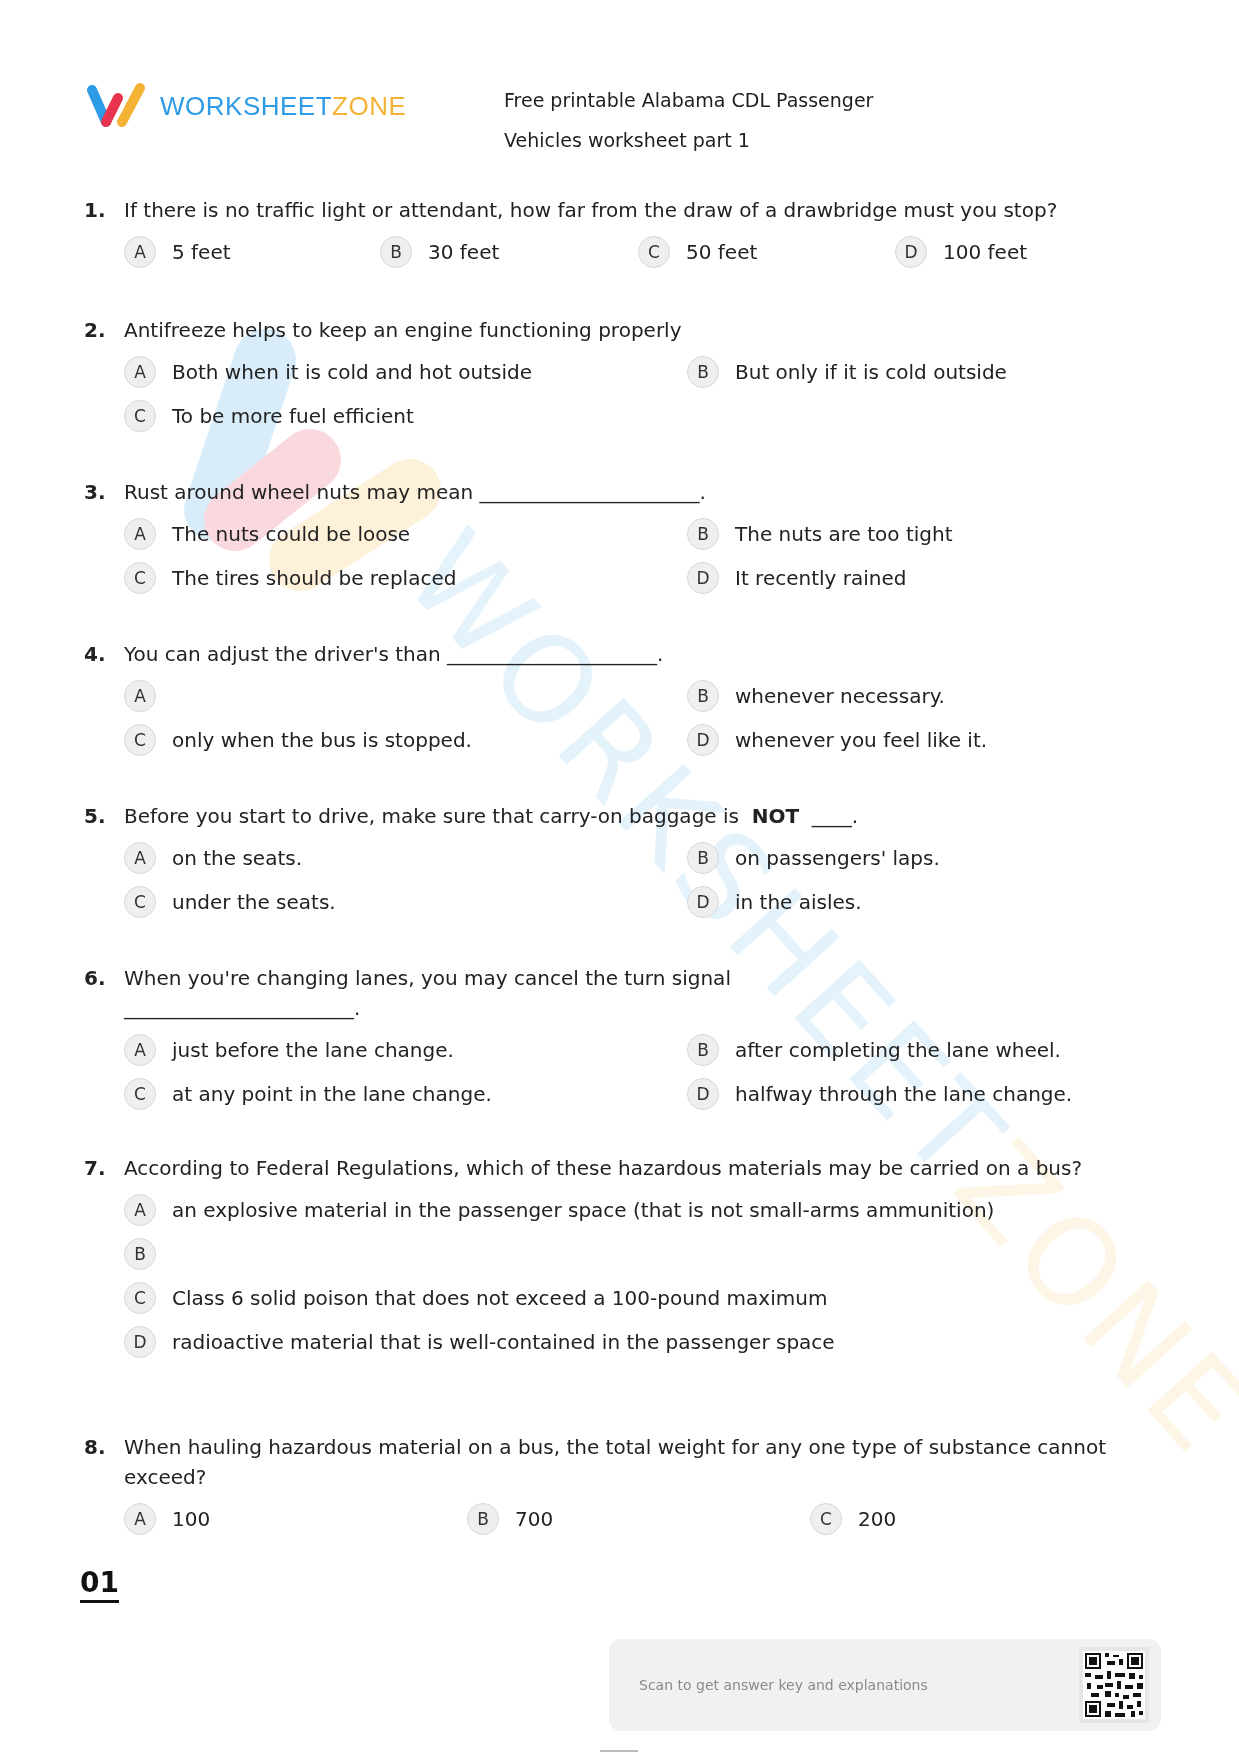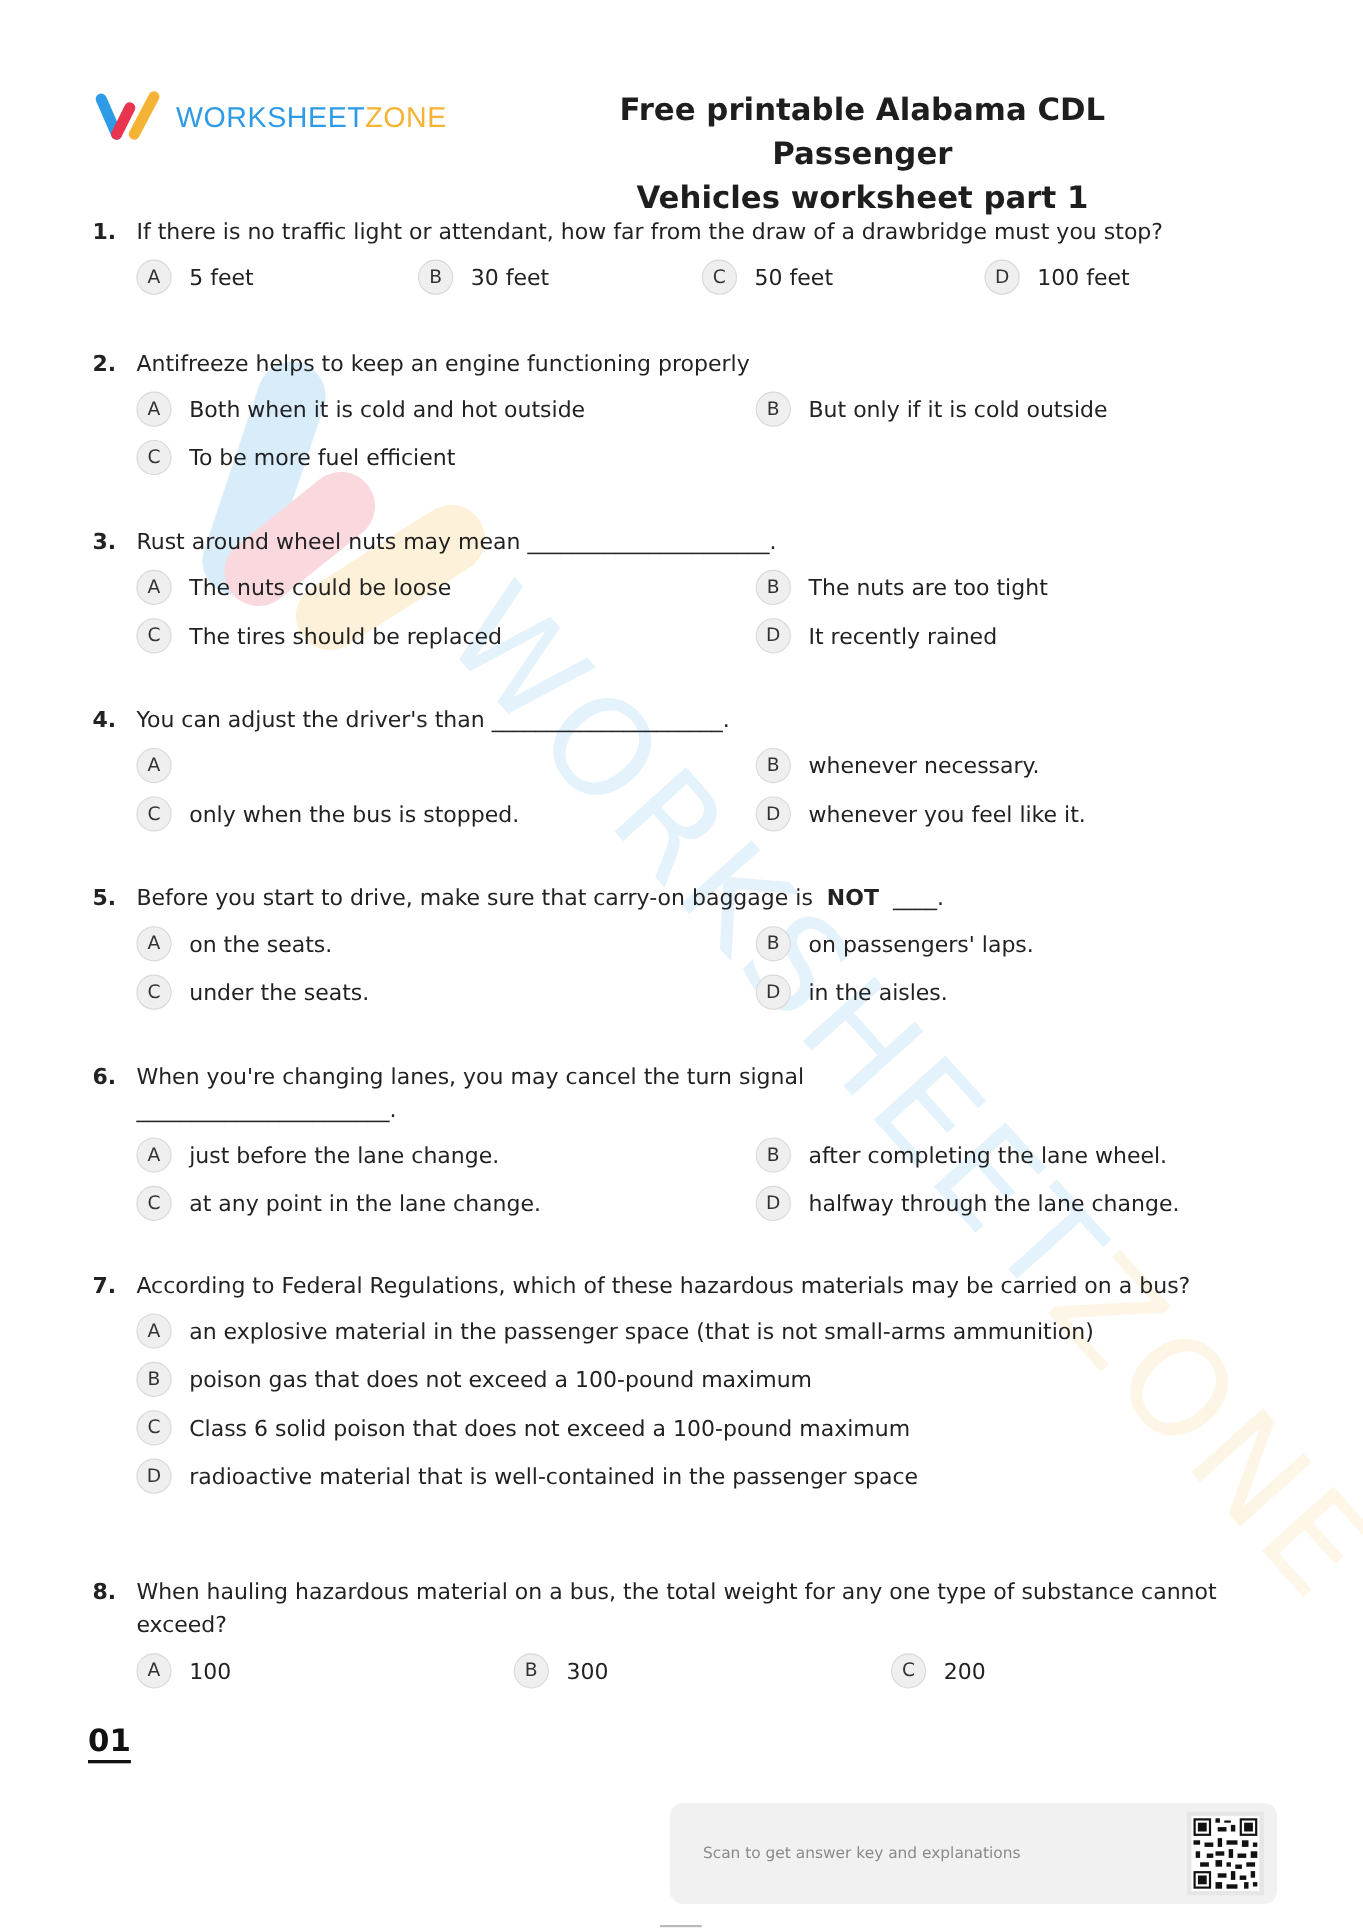--- a/index.html
+++ b/index.html
@@ -9,22 +9,22 @@
     }
     .watermark { position: absolute; left: 0; top: 0; width: 1239px; height: 1754px; pointer-events: none; z-index: 0; }
     .page { position: relative; z-index: 1; }
 
     .header { position: absolute; left: 84px; top: 80px; width: 1100px; height: 90px; }
     .logo { position: absolute; left: 0; top: 0; display: flex; align-items: center; }
     .logo svg { width: 68px; height: 52px; }
     .logo-text { font-family: "Liberation Sans", sans-serif; font-size: 26px; letter-spacing: 0.5px; margin-left: 8px; font-weight: normal; }
     .logo-blue { color: #2e9be6; }
     .logo-orange { color: #f5b335; }
-    .title { position: absolute; left: 420px; top: 0; width: 560px; text-align: center;
-      font-family: "DejaVu Sans", sans-serif; font-weight: bold; font-size: 28px; line-height: 40px; color: #1e1e1e; }
+    .title { position: absolute; left: 420px; top: 0; width: 560px; text-align: left;
+      font-family: "DejaVu Sans", sans-serif; font-weight: normal; font-size: 19px; line-height: 40px; color: #1e1e1e; }
 
     .question { position: absolute; left: 84px; width: 1060px; }
     .q-line { display: flex; font-size: 20px; line-height: 30px; }
     .q-num { width: 40px; font-weight: bold; flex-shrink: 0; }
     .q-text { flex: 1; }
     .q-text b { font-weight: bold; }
     .options { position: relative; margin-left: 40px; }
     .opt { position: absolute; display: flex; align-items: center; height: 34px; font-size: 20px; }
     .opt-letter {
       width: 30px; height: 30px; border-radius: 50%; background: #efefef; border: 1px solid #d8d8d8;
@@ -218,21 +218,20 @@
         <span class="q-num">7.</span>
         <span class="q-text">According to Federal Regulations, which of these hazardous materials may be carried on a bus?</span>
       </div>
     <div class="options" style="height:172px;margin-top:10px;">
       <div class="opt" style="left:0;top:0;">
           <span class="opt-letter">A</span>
           <span>an explosive material in the passenger space (that is not small-arms ammunition)</span>
         </div>
       <div class="opt" style="left:0;top:44px;">
           <span class="opt-letter">B</span>
-          <span>poison gas that does not exceed a 100-pound maximum</span>
         </div>
       <div class="opt" style="left:0;top:88px;">
           <span class="opt-letter">C</span>
           <span>Class 6 solid poison that does not exceed a 100-pound maximum</span>
         </div>
       <div class="opt" style="left:0;top:132px;">
           <span class="opt-letter">D</span>
           <span>radioactive material that is well-contained in the passenger space</span>
         </div>
     </div>
@@ -243,21 +242,21 @@
         <span class="q-num">8.</span>
         <span class="q-text">When hauling hazardous material on a bus, the total weight for any one type of substance cannot exceed?</span>
       </div>
     <div class="options" style="height:40px;margin-top:10px;">
       <div class="opt" style="left:0;top:0;">
           <span class="opt-letter">A</span>
           <span>100</span>
         </div>
       <div class="opt" style="left:343px;top:0;">
           <span class="opt-letter">B</span>
-          <span>300</span>
+          <span>700</span>
         </div>
       <div class="opt" style="left:686px;top:0;">
           <span class="opt-letter">C</span>
           <span>200</span>
         </div>
     </div>
   </div>
 
   <div class="footer-num">01</div>
   <div class="scan-box">

